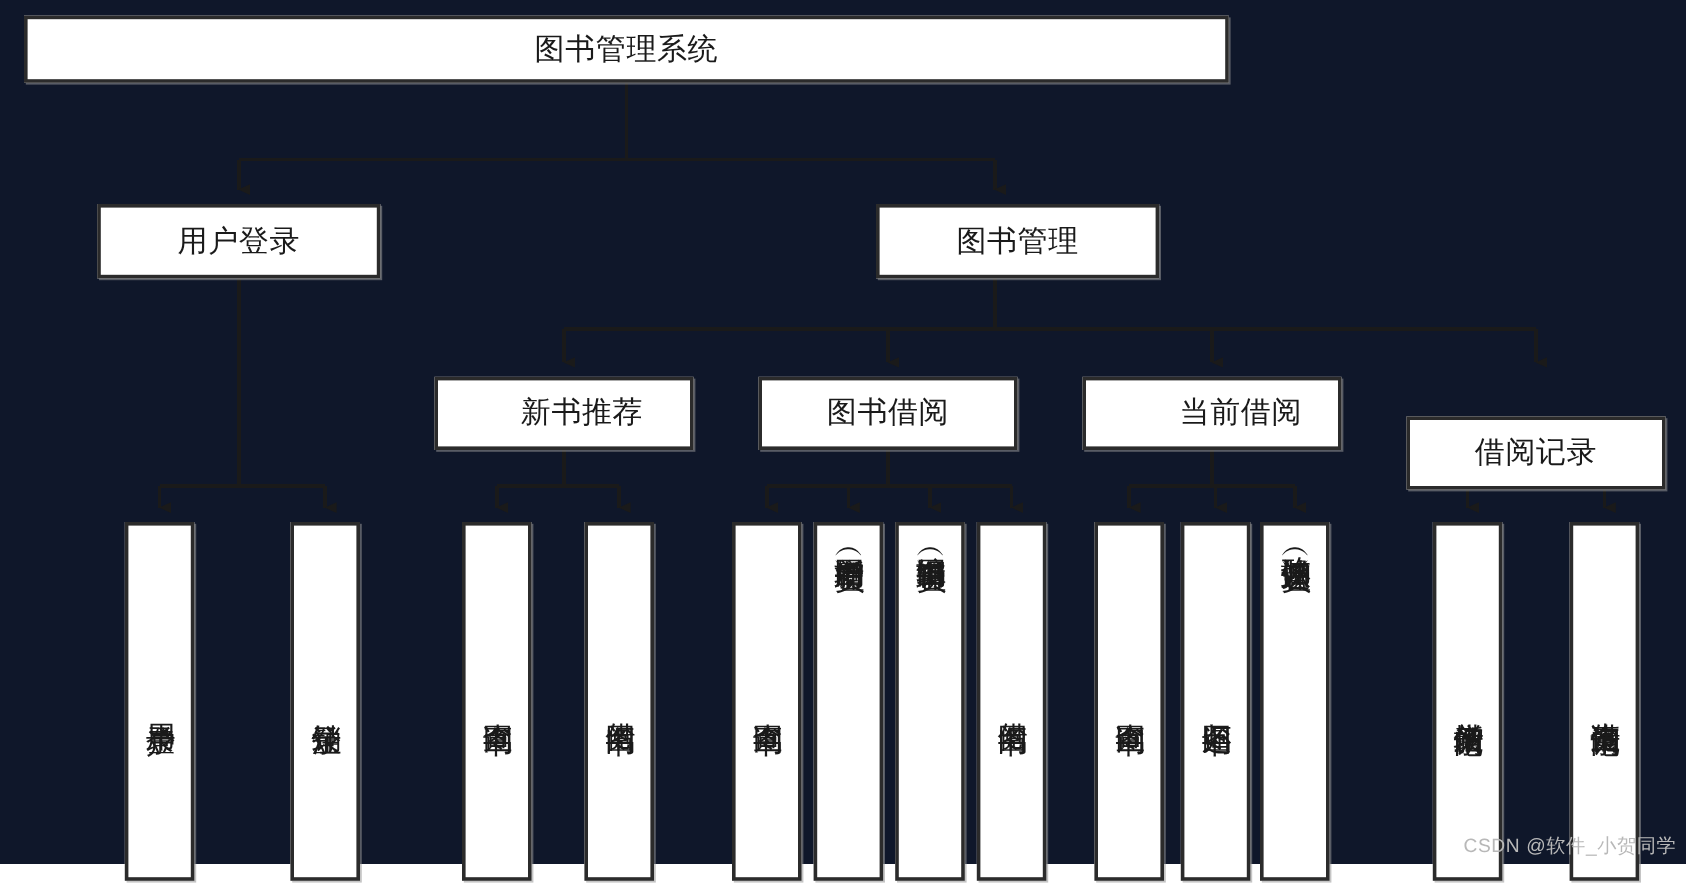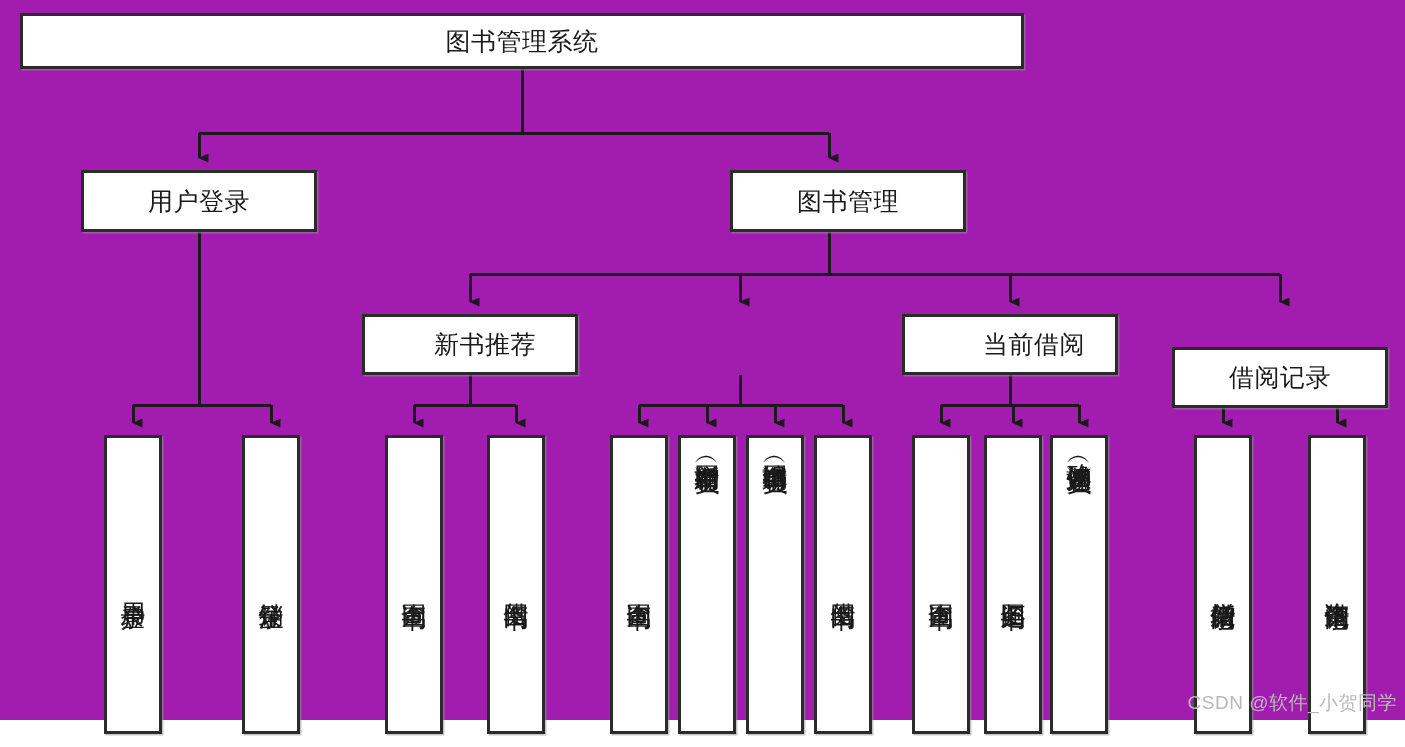--- a/index.html
+++ b/index.html
@@ -10,21 +10,21 @@
   body {
     width: 1405px;
     height: 747px;
     font-family: "Liberation Sans", "DejaVu Sans", sans-serif;
     overflow: hidden;
   }
   #diagram-root {
     position: relative;
     width: 1405px;
     height: 720px;
-    background: #a21caf;
+    background: #0f172a;
   }
   .node {
     position: absolute;
     box-sizing: border-box;
     background: #ffffff;
     border: 3px solid #2b2b2b;
     display: flex;
     align-items: center;
     justify-content: center;
     box-shadow: 1.5px 1.5px 0 0 rgba(150,150,150,0.55);
@@ -64,21 +64,21 @@
     left: 0;
     top: 0;
     width: 1405px;
     height: 747px;
     pointer-events: none;
   }
   .watermark {
     position: absolute;
     right: 8px;
     bottom: 4px;
-    font-size: 19px;
+    font-size: 16px;
     color: #b8b8b8;
     white-space: nowrap;
     letter-spacing: 0.5px;
   }
 </style>
 </head>
 <body>
 
 <div id="diagram-root">
 
@@ -139,20 +139,23 @@
   <div class="node horizontal" style="left: 81px; top: 170px; width: 236px; height: 62px;">
     <span class="node-label">用户登录</span>
   </div>
   <div class="node horizontal" style="left: 730px; top: 170px; width: 236px; height: 62px;">
     <span class="node-label">图书管理</span>
   </div>
 
   <div class="node horizontal" style="left: 362px; top: 314px; width: 216px; height: 61px; padding-left: 30px;">
     <span class="node-label">新书推荐</span>
   </div>
+  <div class="node horizontal" style="left: 632px; top: 314px; width: 216px; height: 61px;">
+    <span class="node-label">图书借阅</span>
+  </div>
   <div class="node horizontal" style="left: 902px; top: 314px; width: 216px; height: 61px; padding-left: 48px;">
     <span class="node-label">当前借阅</span>
   </div>
   <div class="node horizontal" style="left: 1172px; top: 314px; width: 216px; height: 61px; margin-top: 33px;">
     <span class="node-label">借阅记录</span>
   </div>
 
   <div class="node vertical centered" style="left: 104px; top: 435px; width: 58px; height: 299px;">
     <span class="node-label">用户登录</span>
   </div>

